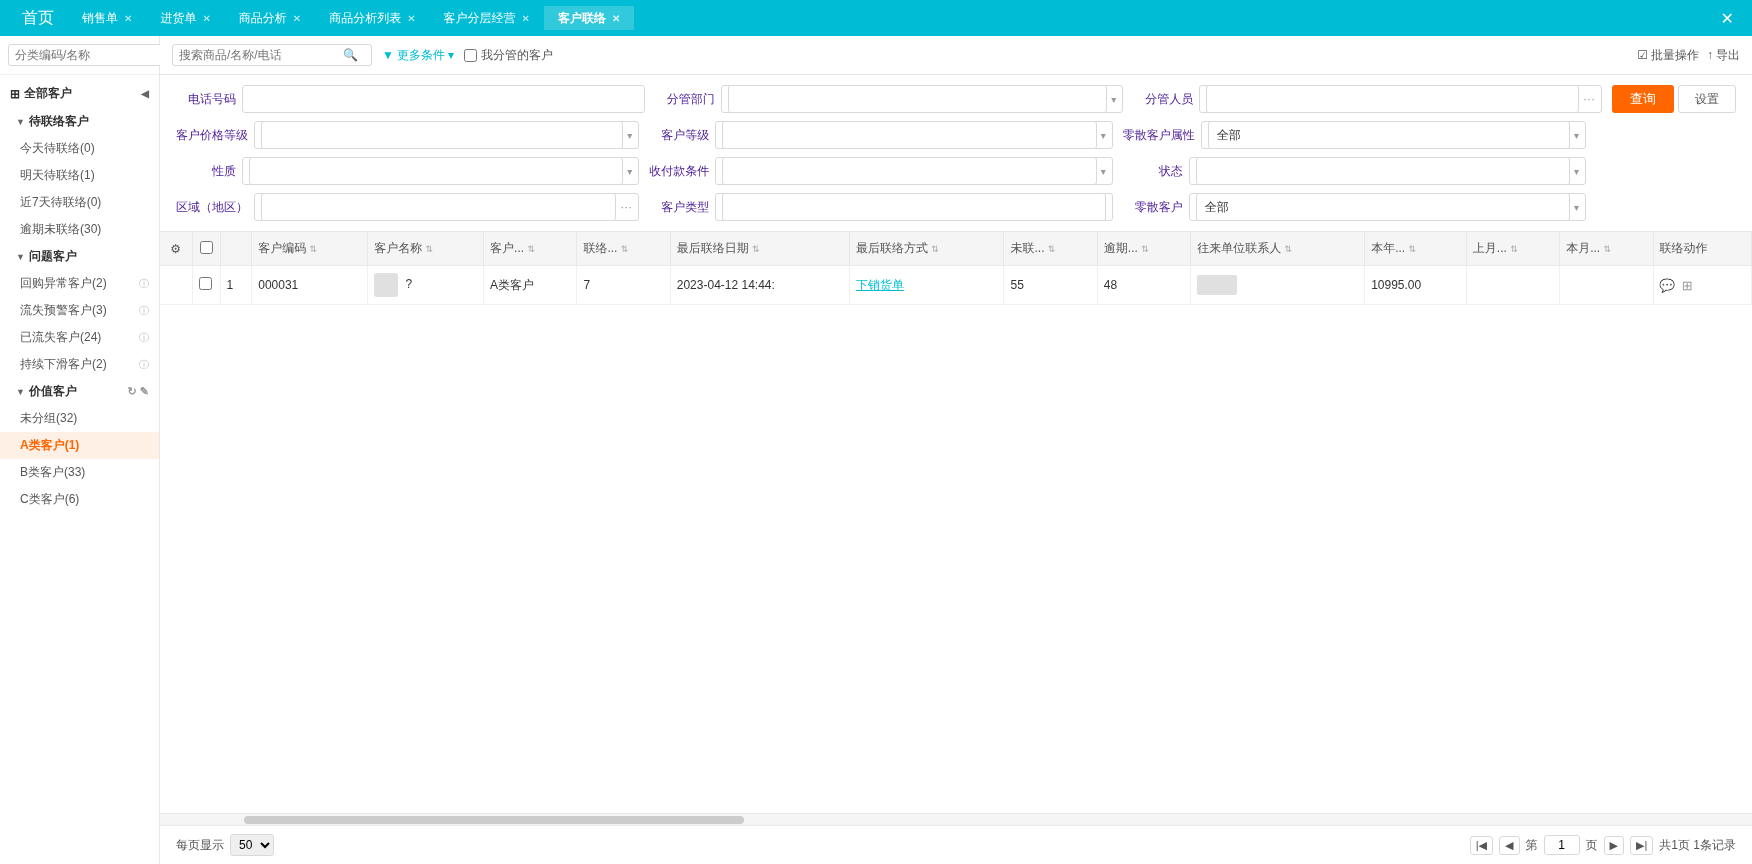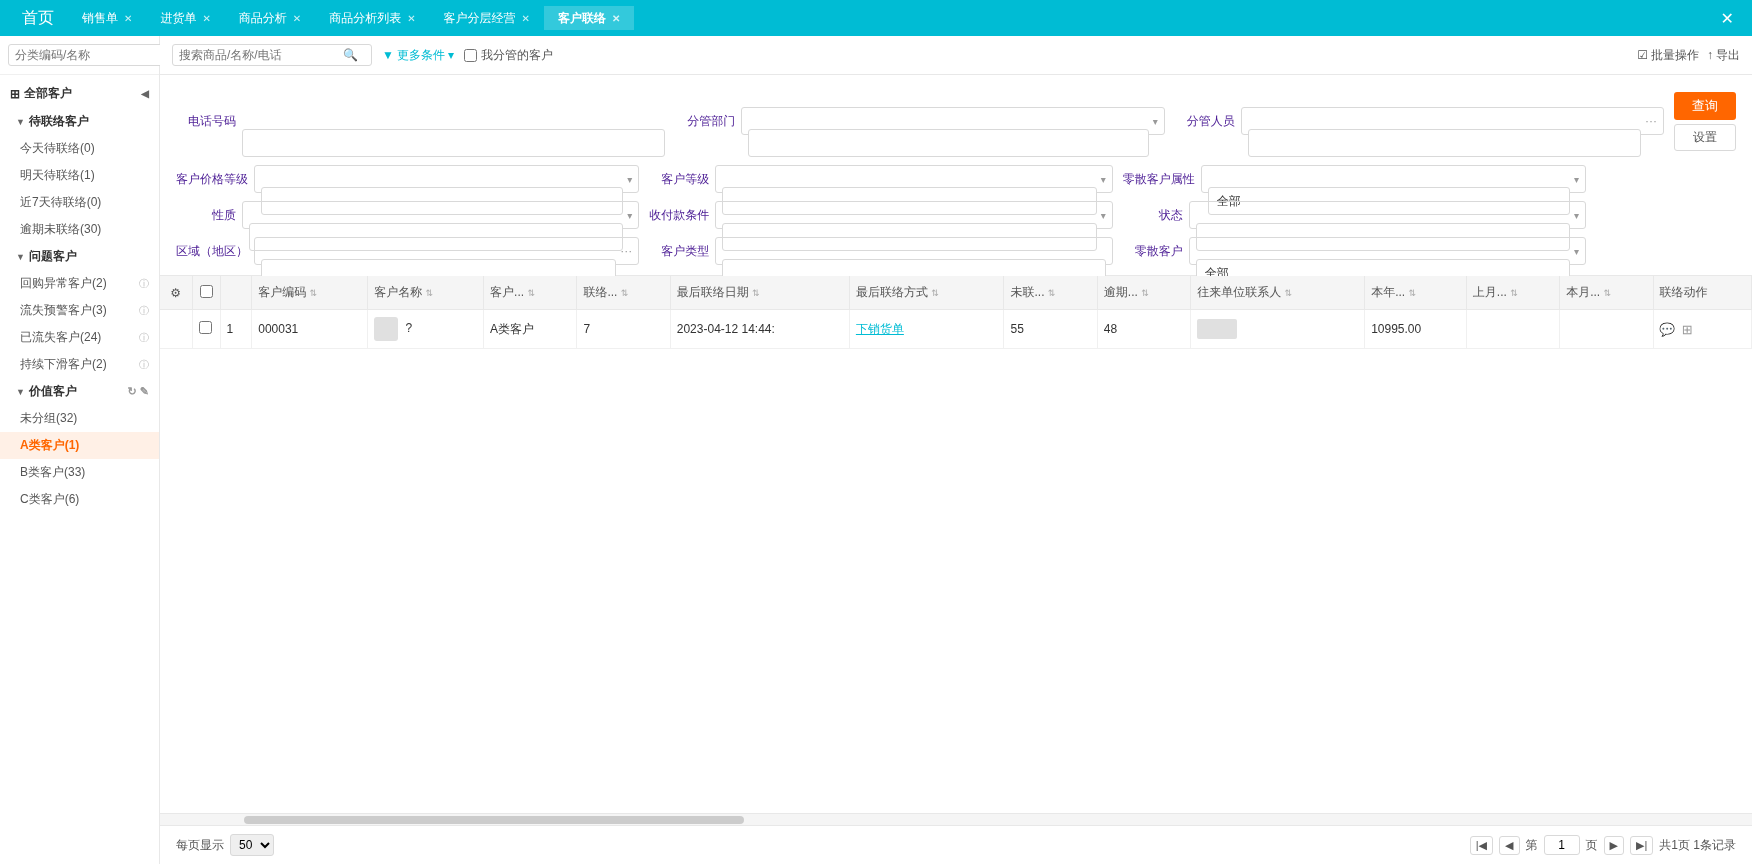--- a/index.html
+++ b/index.html
@@ -189,21 +189,20 @@
     .filter-field select, .filter-field input[type="text"] {
       flex: 1;
       border: 1px solid #d9d9d9;
       border-radius: 3px;
       padding: 4px 8px;
       font-size: 12px;
       outline: none;
       color: #333;
       background: #fff;
       height: 28px;
-      margin-top: 44px;
     }
     .filter-input-wrapper {
       flex: 1;
       display: flex;
       align-items: center;
       border: 1px solid #d9d9d9;
       border-radius: 3px;
       height: 28px;
       padding: 0 6px;
       gap: 4px;
@@ -229,21 +228,21 @@
       background: #fff;
       color: #555;
       border: 1px solid #d9d9d9;
       border-radius: 3px;
       padding: 4px 16px;
       cursor: pointer;
       font-size: 12px;
     }
     .filter-btn-group {
       display: flex;
-      flex-direction: column;
+      flex-direction: row;
       gap: 4px;
     }
     .dotdot { color: #999; cursor: pointer; }
 
     
     .table-area {
       flex: 1;
       background: #fff;
       margin: 0;
       overflow: hidden;

